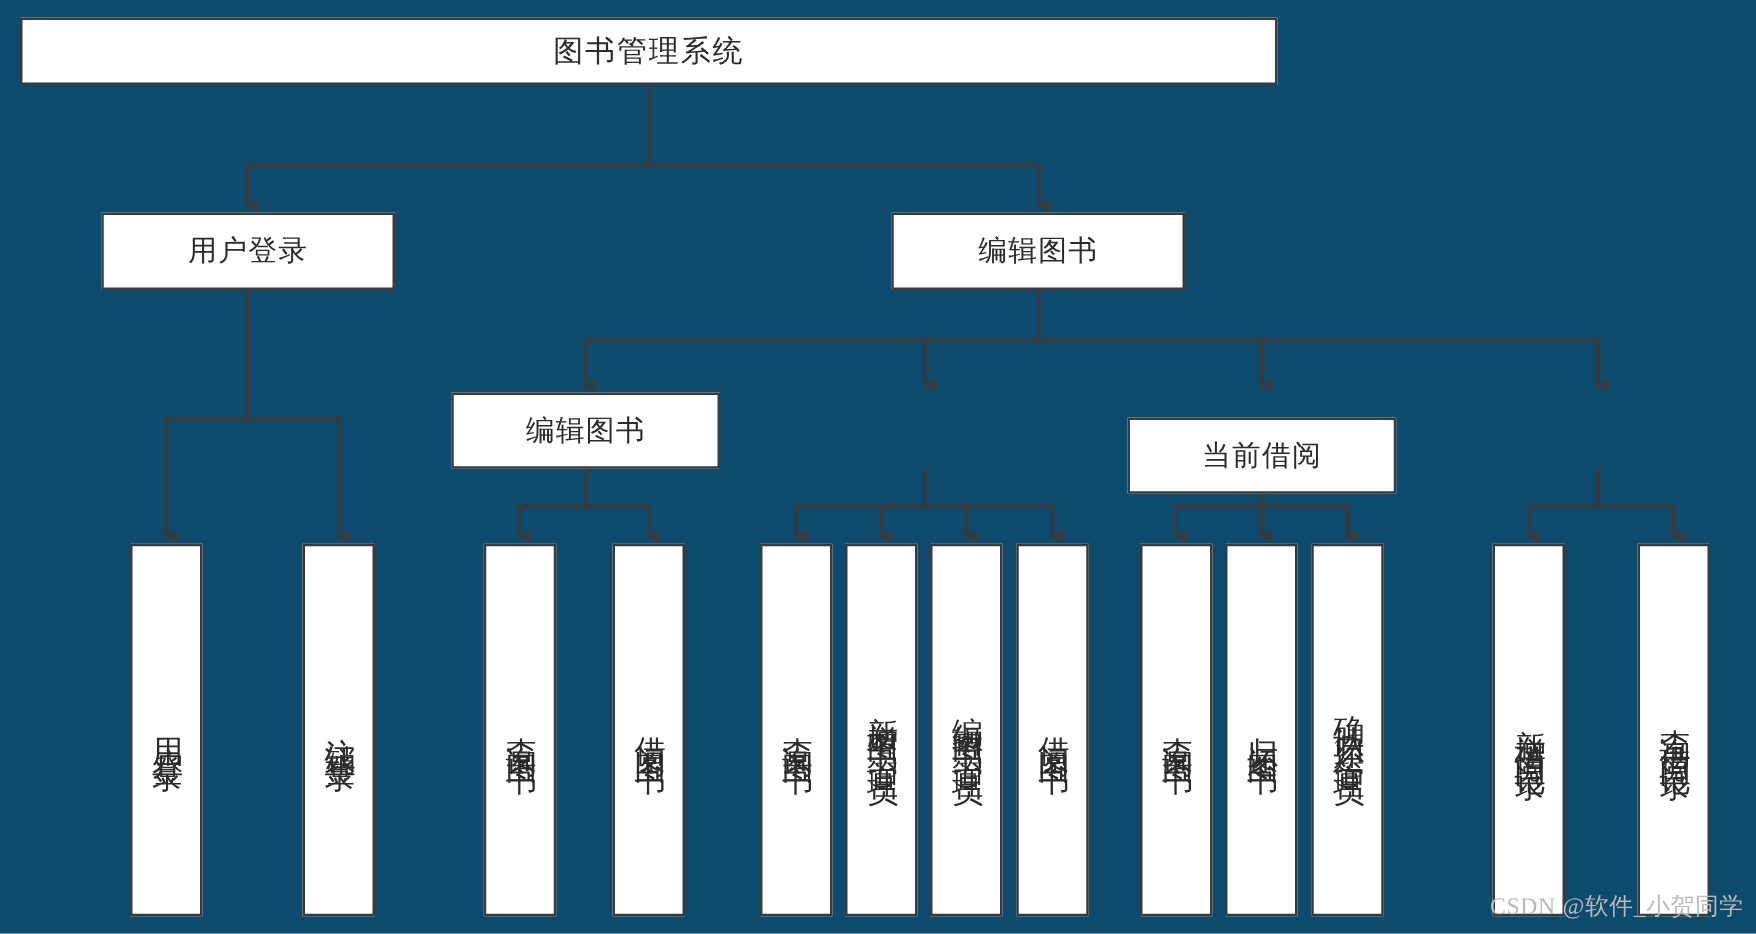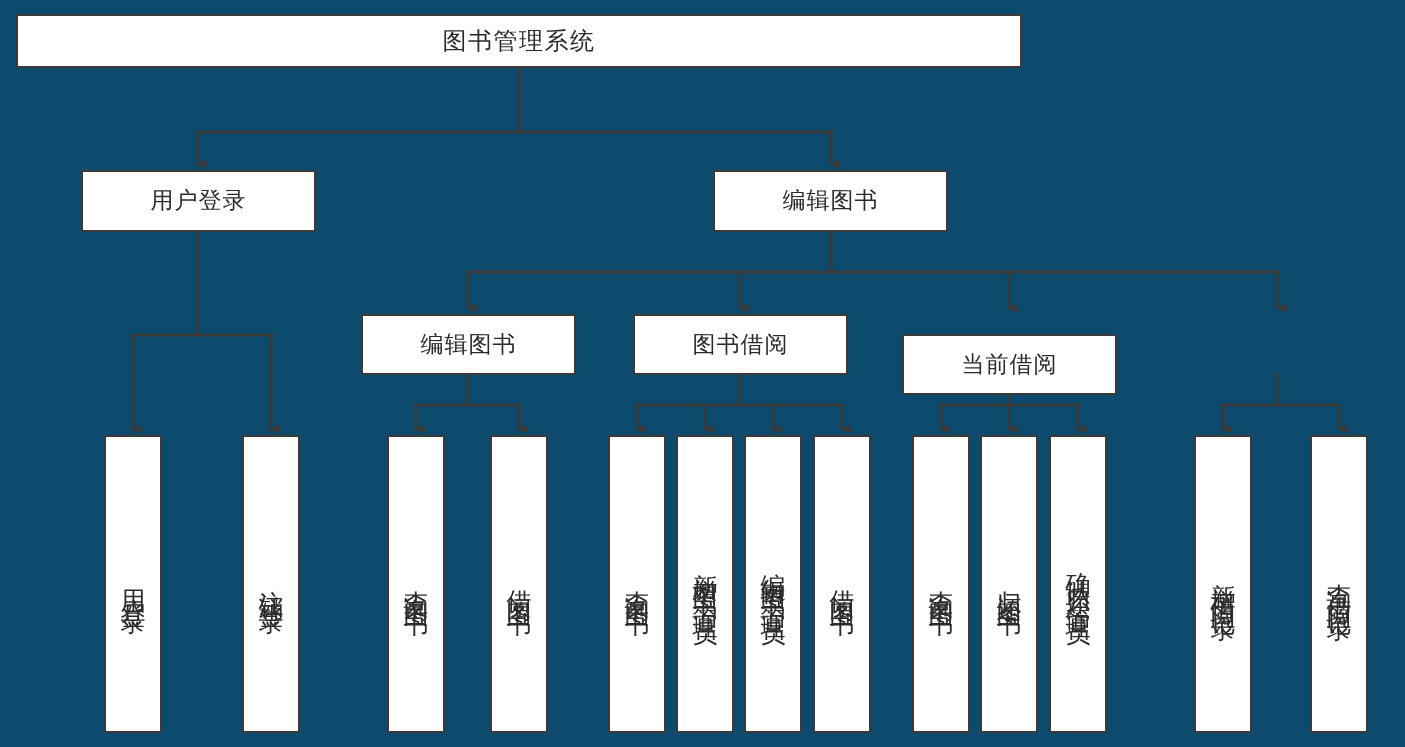--- a/index.html
+++ b/index.html
@@ -134,23 +134,20 @@
   <div class="node node-h" style="left:81px; top:170px; width:235px; height:62px;">
     <span>用户登录</span>
   </div>
   <div class="node node-h" style="left:713px; top:170px; width:235px; height:62px;">
     <span>编辑图书</span>
   </div>
 
   <div class="node node-h" style="left:361px; top:314px; width:215px; height:61px;">
     <span>编辑图书</span>
   </div>
-  <div class="node node-h" style="left:633px; top:314px; width:215px; height:61px;">
-    <span>图书借阅</span>
-  </div>
   <div class="node node-h" style="left:902px; top:314px; width:215px; height:61px;margin-top:20px;">
     <span>当前借阅</span>
   </div>
 
   <div class="node node-leaf" style="left:104px; top:435px; width:58px; height:298px;">
     <span class="leaf-label">用户登录</span>
   </div>
   <div class="node node-leaf" style="left:242px; top:435px; width:58px; height:298px;">
     <span class="leaf-label">注销登录</span>
   </div>
@@ -185,14 +182,15 @@
     <span class="leaf-label">确认归还（管理员）</span>
   </div>
 
   <div class="node node-leaf" style="left:1194px; top:435px; width:58px; height:298px;">
     <span class="leaf-label">新增借阅记录</span>
   </div>
   <div class="node node-leaf" style="left:1310px; top:435px; width:58px; height:298px;">
     <span class="leaf-label">查询借阅记录</span>
   </div>
 
+  <div id="watermark">CSDN @软件_小贺同学</div>
 
 </div>
 
 </body></html>

